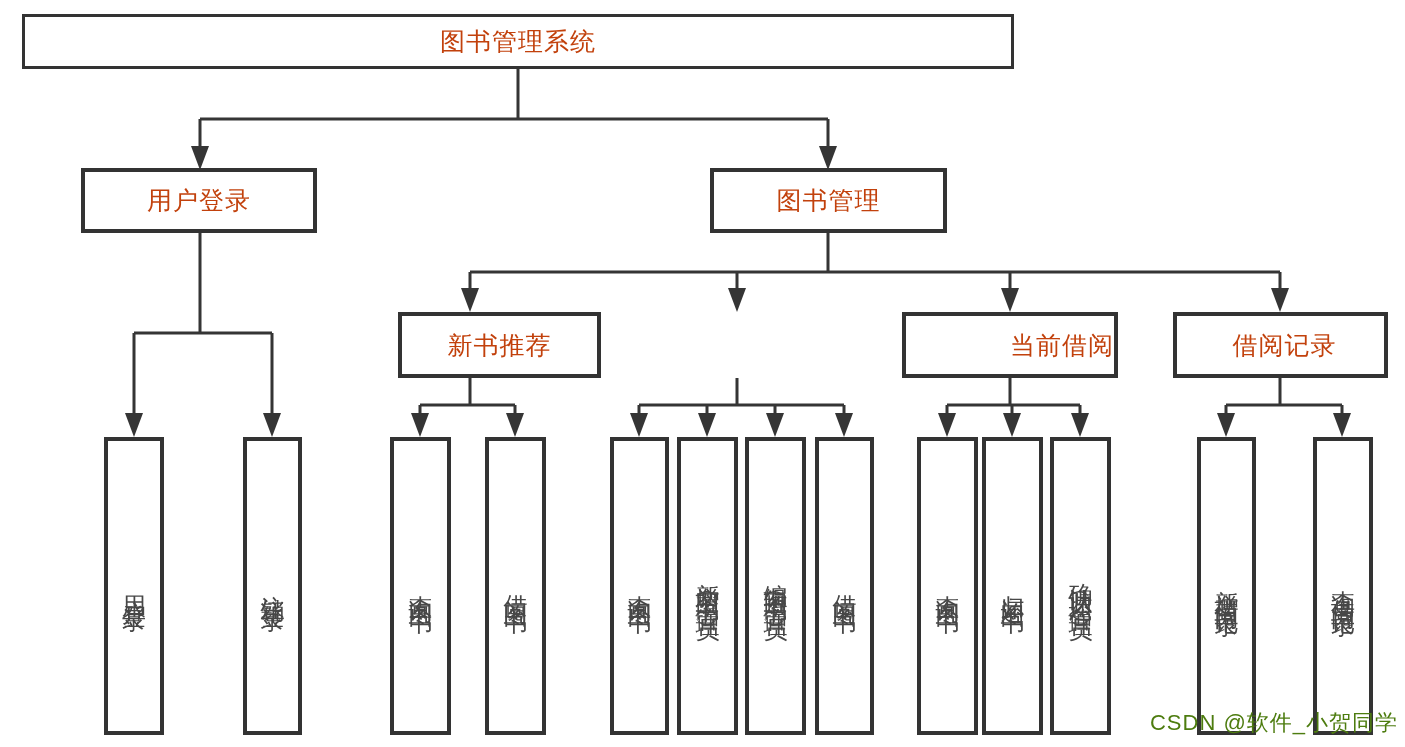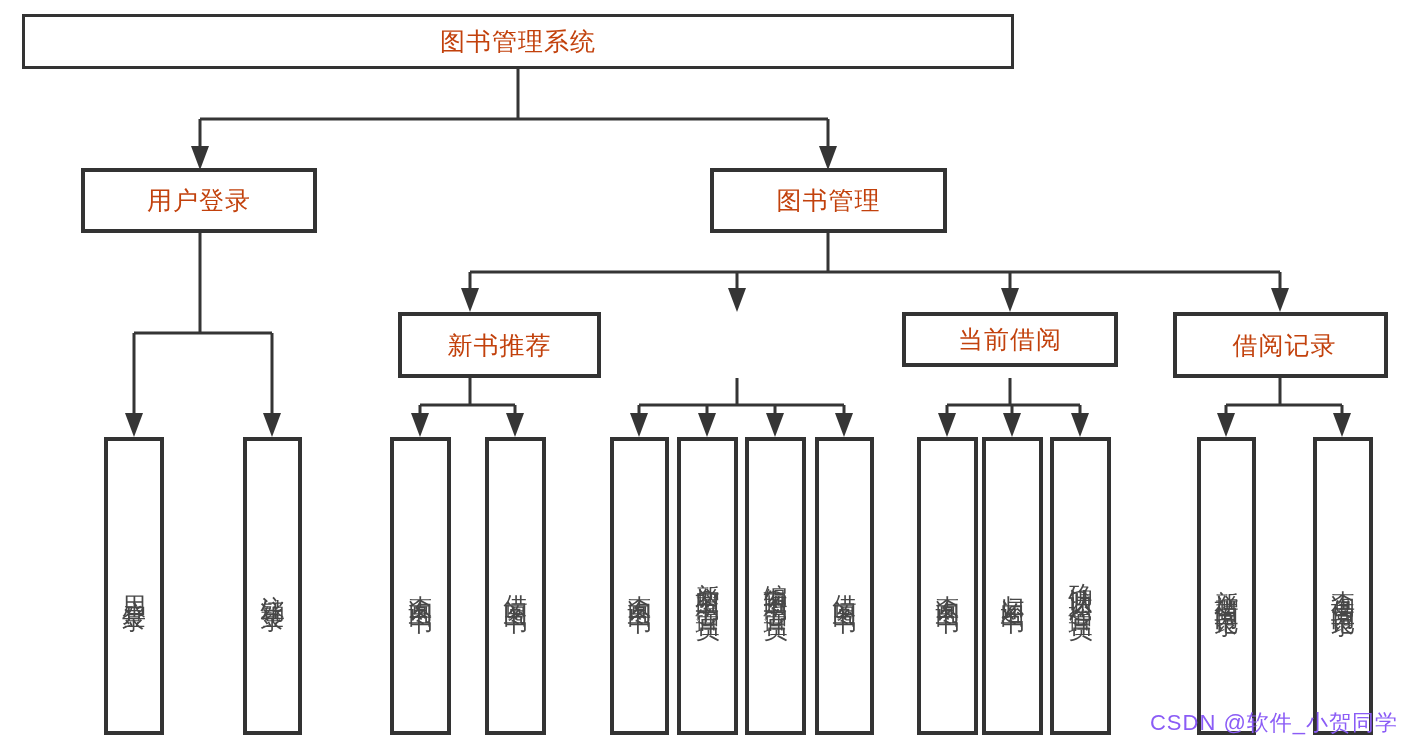--- a/index.html
+++ b/index.html
@@ -33,21 +33,21 @@
     color:#474747;
     font-size:24px;
     letter-spacing:5px;
     line-height:1;
     white-space:nowrap;
   }
   .watermark{
     position:absolute;
     right:7px;top:708px;
     font-size:22px;
-    color:#8b5cf6;
+    color:#4d7c0f;
     letter-spacing:1px;
     z-index:3;
     white-space:nowrap;
   }
 </style>
 </head>
 <body>
 
 <div class="canvas">
 
@@ -98,21 +98,21 @@
   <div class="node" style="left:81px;top:168px;width:236px;height:65px;">
     <span class="hlabel">用户登录</span>
   </div>
   <div class="node" style="left:710px;top:168px;width:237px;height:65px;">
     <span class="hlabel">图书管理</span>
   </div>
 
   <div class="node" style="left:362px;top:312px;width:203px;height:66px;margin-left:36px;">
     <span class="hlabel">新书推荐</span>
   </div>
-  <div class="node" style="left:902px;top:312px;width:216px;height:55px;">
+  <div class="node" style="left:902px;top:312px;width:216px;height:66px;justify-content:flex-end;">
     <span class="hlabel">当前借阅</span>
   </div>
   <div class="node" style="left:1173px;top:312px;width:215px;height:66px;padding-left:8px;">
     <span class="hlabel">借阅记录</span>
   </div>
 
   <div class="node leaf" style="left:104px;width:60px;">
     <span class="vlabel">用户登录</span>
   </div>
   <div class="node leaf" style="left:243px;width:59px;">

